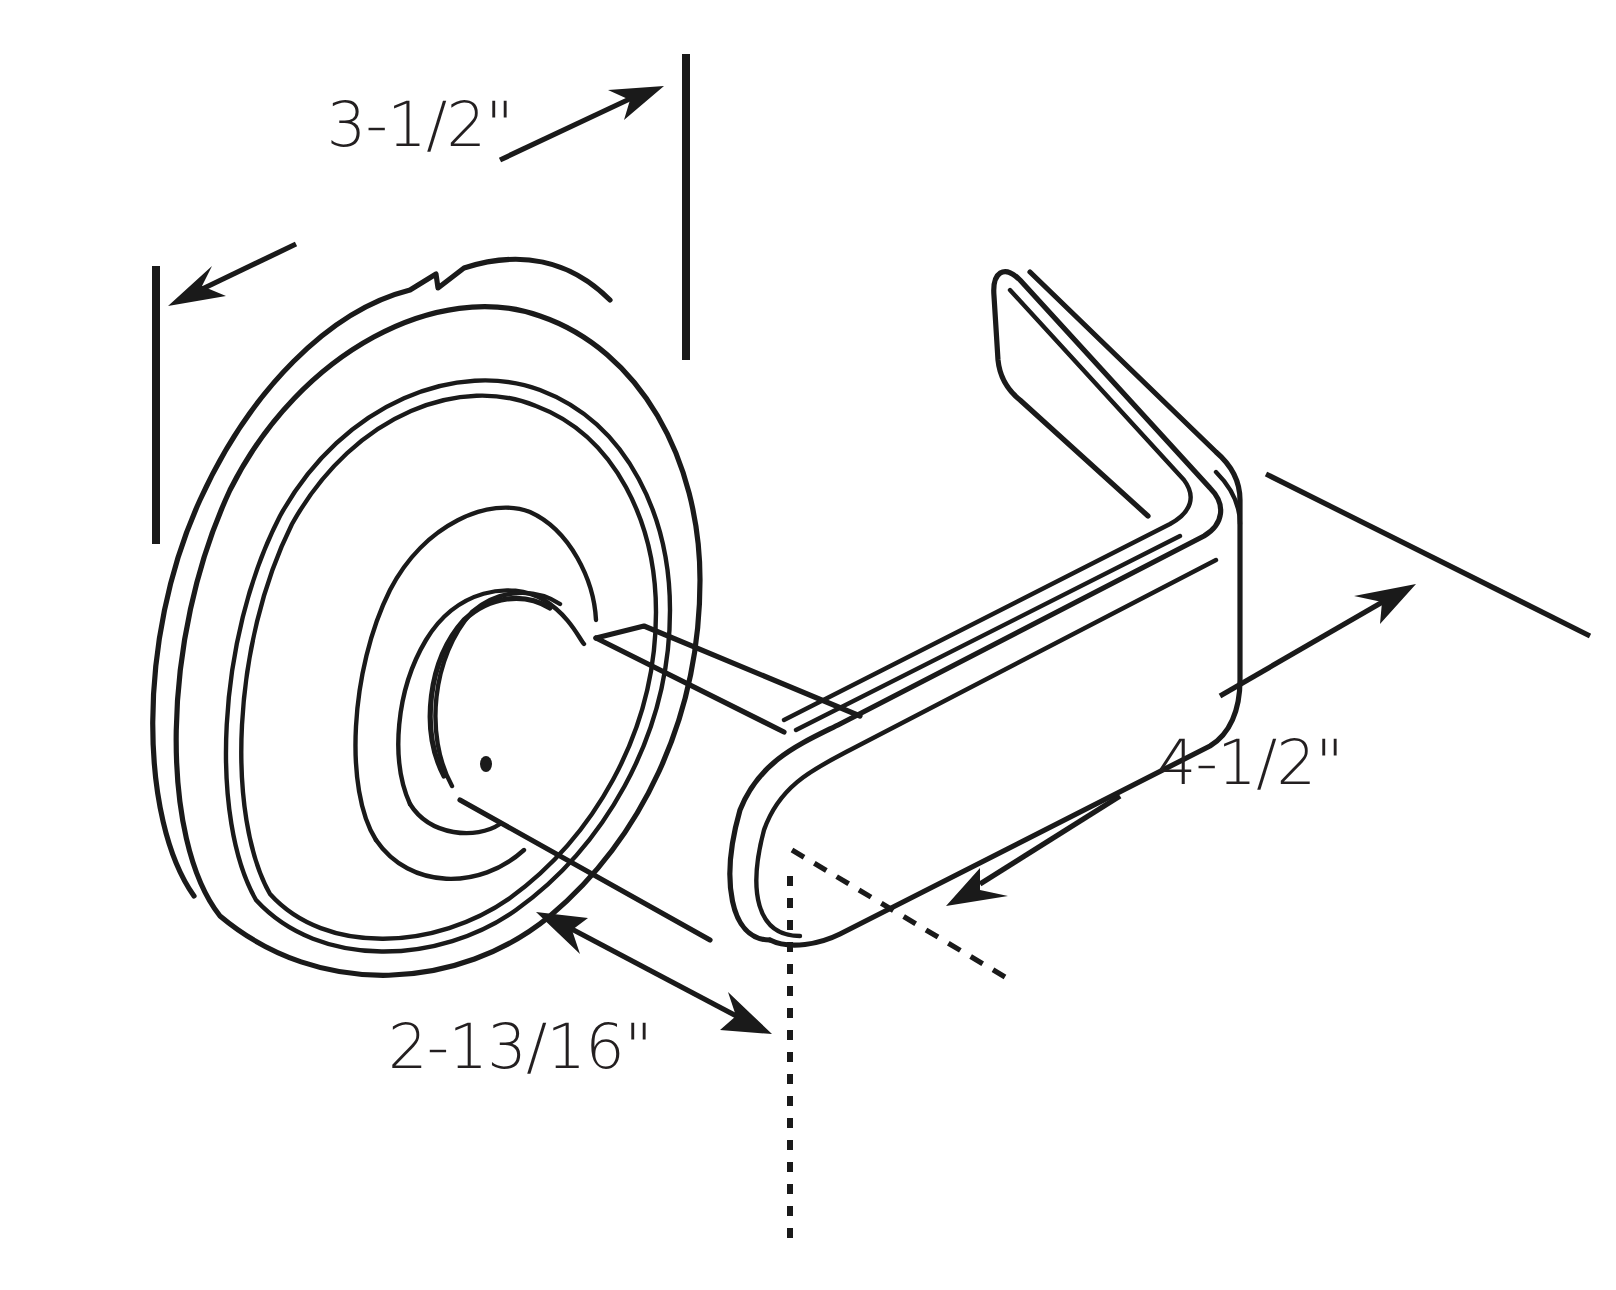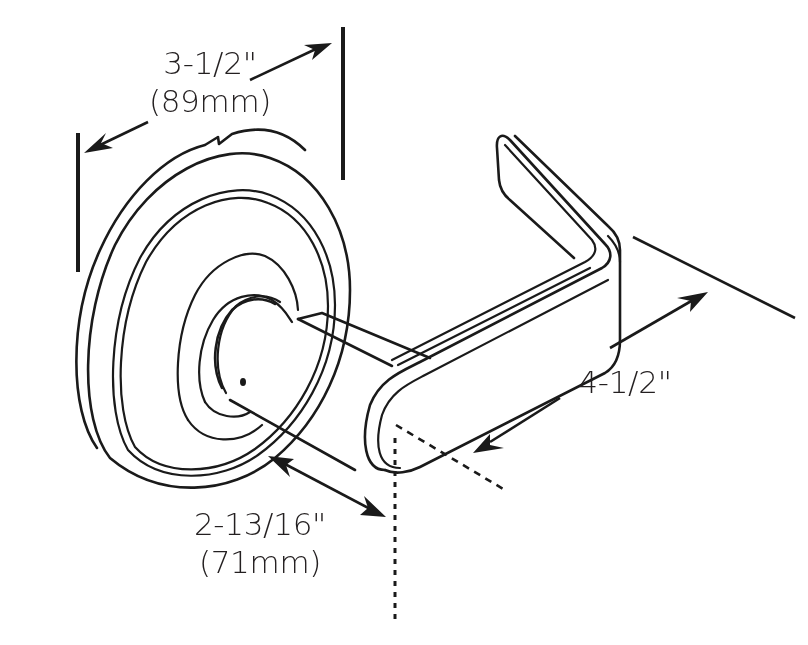--- a/index.html
+++ b/index.html
@@ -92,23 +92,21 @@
   <line class="dot" x1="395" y1="438" x2="395" y2="620"></line>
   <g>
     <line class="dim" x1="283" y1="463" x2="372" y2="510"></line>
     <polygon class="arrow" points="268,456 294,459 286,465 290,477"></polygon>
     <polygon class="arrow" points="386,517 360,515 368,508 364,496"></polygon>
   </g>
 </svg>
 
 <div class="dim-label" style="left:130px; top:44px; width:160px;">
   <span>3-1/2"</span>
-  <span>(89mm)</span>
 </div>
 
 <div class="dim-label" style="left:545px; top:363px; width:160px;">
   <span>4-1/2"</span>
 </div>
 
 <div class="dim-label" style="left:170px; top:505px; width:180px;">
   <span>2-13/16"</span>
-  <span>(71mm)</span>
 </div>
 
 </body></html>

